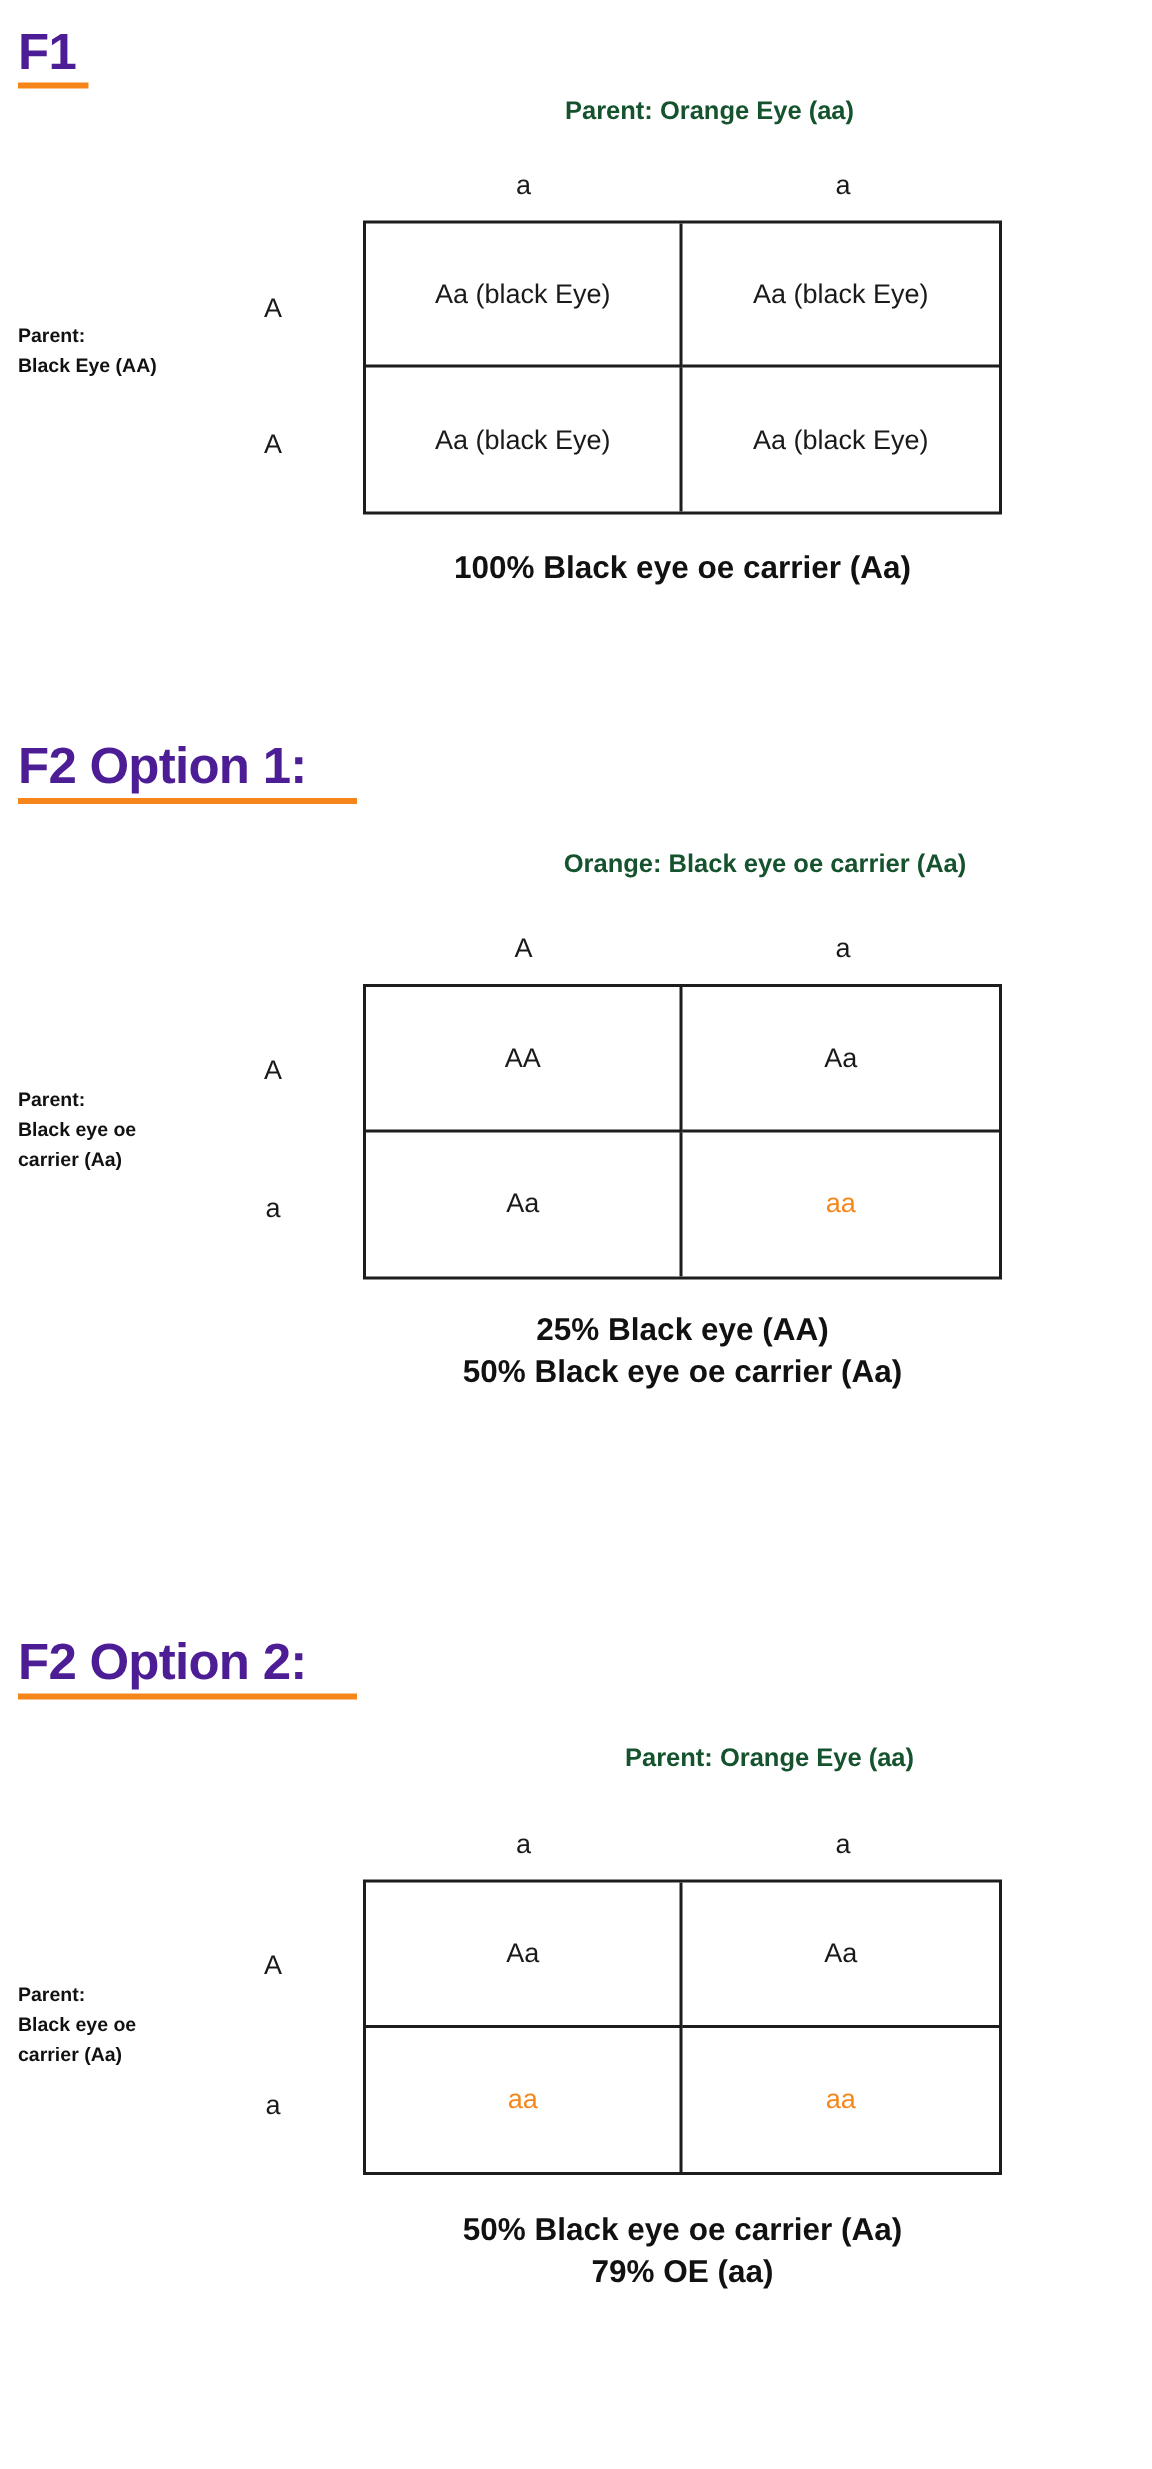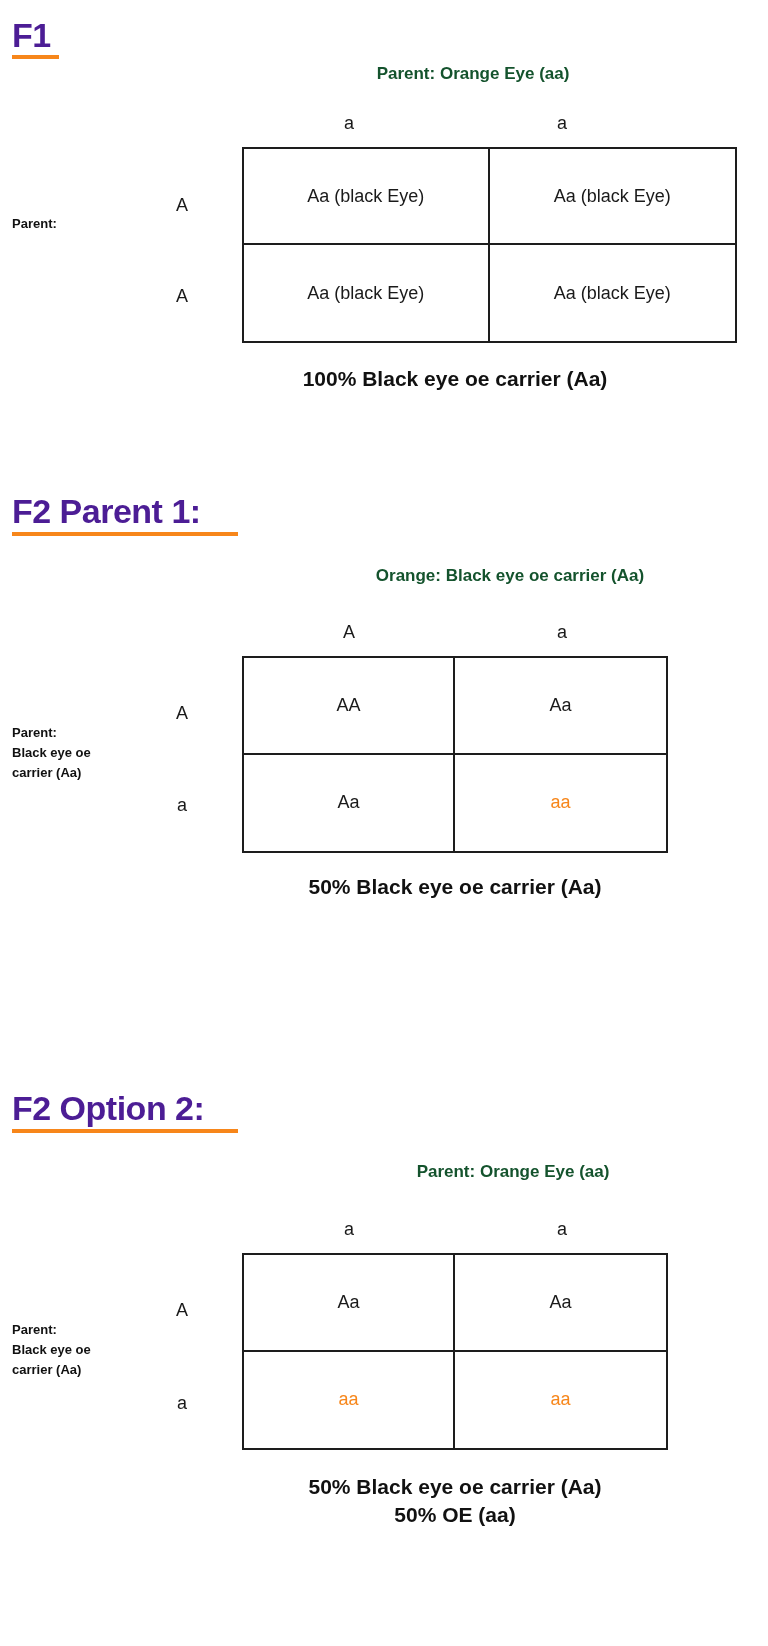--- a/index.html
+++ b/index.html
@@ -120,40 +120,41 @@
   <div class="sec-heading" style="left:12px; top:18px;">F1</div>
   <div class="sec-heading-underline" style="left:12px; top:55px; width:47px;"></div>
 
   <div class="top-parent" style="left:273px; top:64px; width:400px;">Parent: Orange Eye (aa)</div>
 
   <div class="col-allele" style="left:329px; top:114px;">a</div>
   <div class="col-allele" style="left:542px; top:114px;">a</div>
 
   <div class="left-parent" style="left:12px; top:214px; width:200px;">
     <div>Parent:</div>
+    <div>Black Eye (AA)</div>
   </div>
 
   <div class="row-allele" style="left:167px; top:196px;">A</div>
   <div class="row-allele" style="left:167px; top:287px;">A</div>
 
-  <div class="grid" style="left:242px; top:147px; width:495px; height:196px;">
+  <div class="grid" style="left:242px; top:147px; width:426px; height:196px;">
     <div class="cell br bb">Aa (black Eye)</div>
     <div class="cell bb">Aa (black Eye)</div>
     <div class="cell br">Aa (black Eye)</div>
     <div class="cell">Aa (black Eye)</div>
   </div>
 
   <div class="results" style="left:242px; top:365px; width:426px;">
     <div class="result-line">100% Black eye oe carrier (Aa)</div>
   </div>
 </div>
 
 <div class="section">
 
-  <div class="sec-heading" style="left:12px; top:494px;">F2 Parent 1:</div>
+  <div class="sec-heading" style="left:12px; top:494px;">F2 Option 1:</div>
   <div class="sec-heading-underline" style="left:12px; top:532px; width:226px;"></div>
 
   <div class="top-parent" style="left:305px; top:566px; width:410px;">Orange: Black eye oe carrier (Aa)</div>
 
   <div class="col-allele" style="left:329px; top:623px;">A</div>
   <div class="col-allele" style="left:542px; top:623px;">a</div>
 
   <div class="left-parent" style="left:12px; top:723px; width:200px;">
     <div>Parent:</div>
     <div>Black eye oe</div>
@@ -164,20 +165,21 @@
   <div class="row-allele" style="left:167px; top:796px;">a</div>
 
   <div class="grid" style="left:242px; top:656px; width:426px; height:197px;">
     <div class="cell br bb">AA</div>
     <div class="cell bb">Aa</div>
     <div class="cell br">Aa</div>
     <div class="cell recessive">aa</div>
   </div>
 
   <div class="results" style="left:242px; top:873px; width:426px;">
+    <div class="result-line">25% Black eye (AA)</div>
     <div class="result-line">50% Black eye oe carrier (Aa)</div>
   </div>
 </div>
 
 <div class="section">
 
   <div class="sec-heading" style="left:12px; top:1091px;">F2 Option 2:</div>
   <div class="sec-heading-underline" style="left:12px; top:1129px; width:226px;"></div>
 
   <div class="top-parent" style="left:313px; top:1162px; width:400px;">Parent: Orange Eye (aa)</div>
@@ -196,15 +198,15 @@
 
   <div class="grid" style="left:242px; top:1253px; width:426px; height:197px;">
     <div class="cell br bb">Aa</div>
     <div class="cell bb">Aa</div>
     <div class="cell br recessive">aa</div>
     <div class="cell recessive">aa</div>
   </div>
 
   <div class="results" style="left:242px; top:1473px; width:426px;">
     <div class="result-line">50% Black eye oe carrier (Aa)</div>
-    <div class="result-line">50% OE (aa)</div>
+    <div class="result-line">79% OE (aa)</div>
   </div>
 </div>
 
 </body></html>

